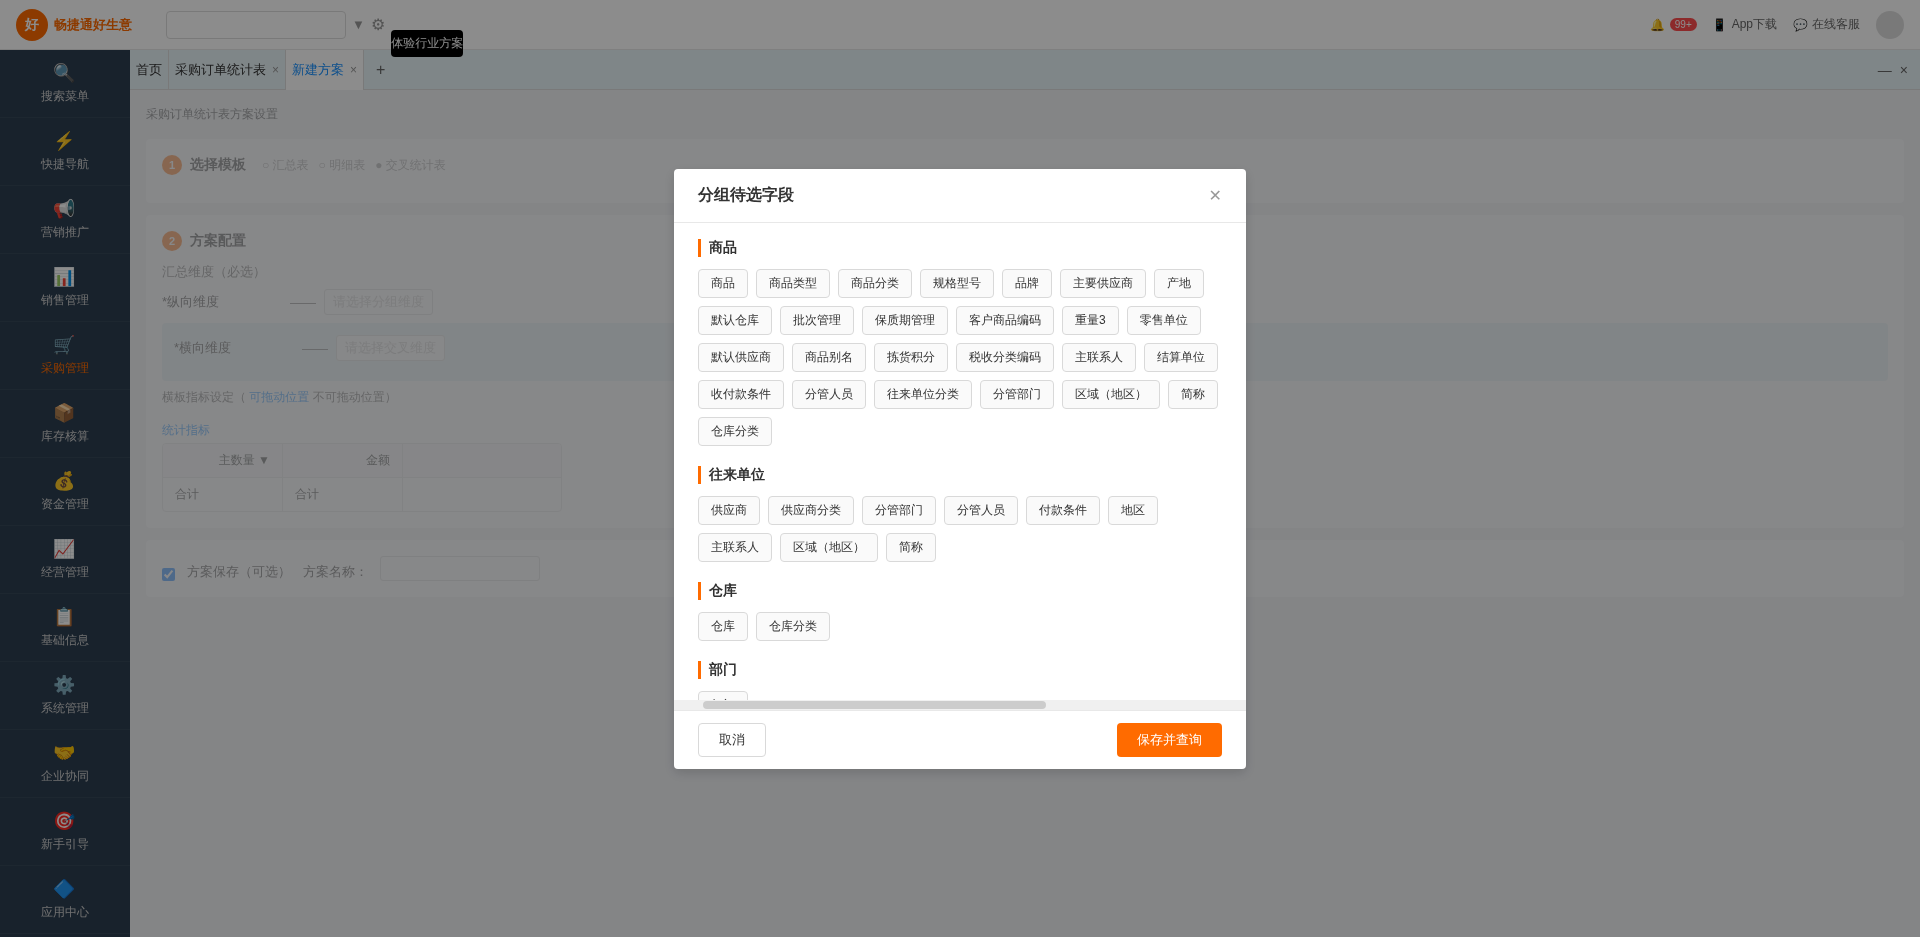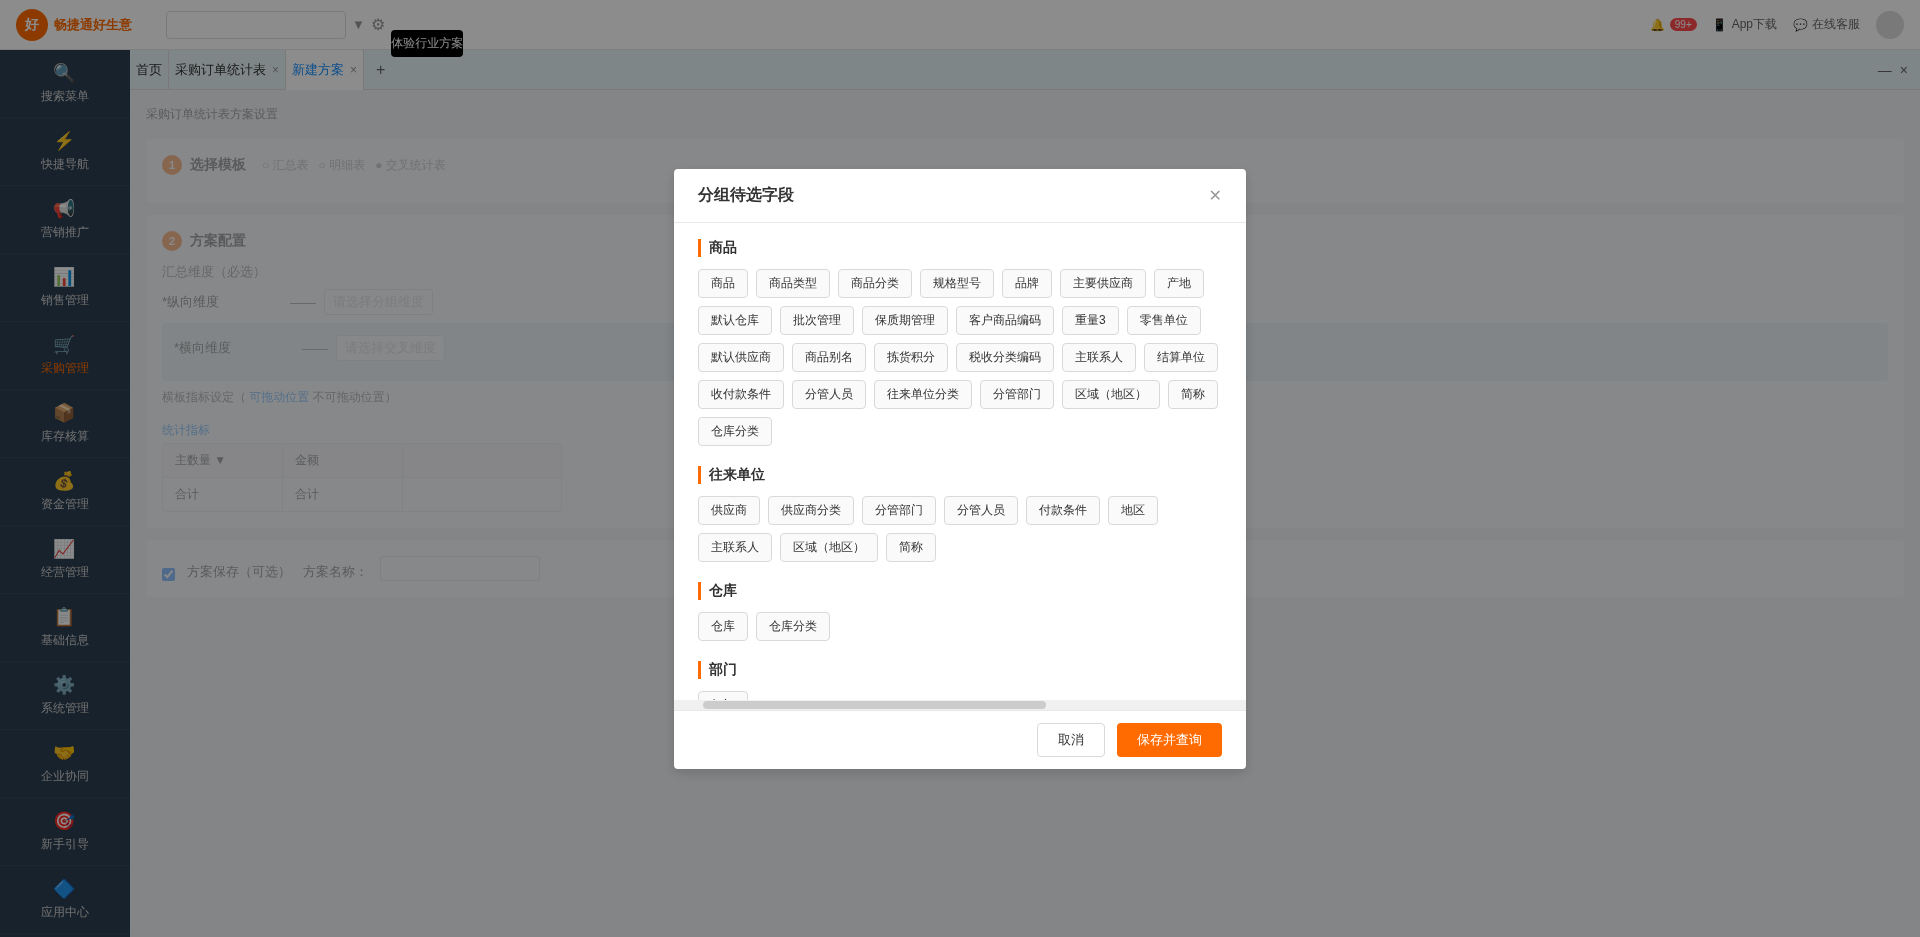--- a/index.html
+++ b/index.html
@@ -35,32 +35,32 @@
     .page-title { font-size: 12px; color: #333; margin-bottom: 16px; }
 
     
     .bg-content { opacity: 0.4; }
     .step-section { background: #fff; border-radius: 4px; padding: 16px; margin-bottom: 12px; }
     .step-badge { display: inline-flex; align-items: center; justify-content: center; width: 20px; height: 20px; background: #ff6b00; color: white; border-radius: 50%; font-size: 11px; margin-right: 8px; }
     .section-title { font-size: 14px; font-weight: bold; display: flex; align-items: center; margin-bottom: 12px; }
     .config-row { display: flex; align-items: center; margin-bottom: 8px; font-size: 13px; color: #666; }
     .config-label { width: 120px; color: #333; }
     .table-preview { border: 1px solid #e8e8e8; border-radius: 4px; overflow: hidden; margin-top: 8px; }
-    .table-header { background: #fafafa; display: flex; }
+    .table-header { background: #fafafa; display: flex; text-align: right; }
     .table-cell { padding: 8px 12px; border-right: 1px solid #e8e8e8; font-size: 12px; }
     .table-row-data { display: flex; border-top: 1px solid #e8e8e8; }
 
     
     .modal-overlay { position: fixed; top: 0; left: 0; right: 0; bottom: 0; background: rgba(0,0,0,0.45); z-index: 200; display: flex; align-items: center; justify-content: center; }
     .modal { background: #fff; border-radius: 4px; width: 572px; max-height: 600px; display: flex; flex-direction: column; box-shadow: 0 4px 12px rgba(0,0,0,0.15); }
     .modal-header { padding: 16px 24px; border-bottom: 1px solid #e8e8e8; display: flex; align-items: center; justify-content: space-between; flex-shrink: 0; }
     .modal-title { font-size: 16px; font-weight: bold; color: #333; }
     .modal-close { cursor: pointer; color: #999; font-size: 16px; }
     .modal-body { padding: 16px 24px; overflow-y: auto; flex: 1; }
-    .modal-footer { padding: 12px 24px; border-top: 1px solid #e8e8e8; display: flex; justify-content: flex-end; gap: 12px; flex-shrink: 0; }
+    .modal-footer { padding: 12px 24px; border-top: 1px solid #e8e8e8; display: flex; justify-content: space-between; gap: 12px; flex-shrink: 0; }
 
     
     .field-section { margin-bottom: 20px; }
     .field-section-title { font-size: 14px; font-weight: bold; color: #333; margin-bottom: 12px; padding-left: 8px; border-left: 3px solid #ff6b00; }
     .field-grid { display: flex; flex-wrap: wrap; gap: 8px; }
     .field-tag { padding: 5px 12px; border: 1px solid #d9d9d9; border-radius: 4px; font-size: 12px; cursor: pointer; color: #333; background: #fafafa; transition: all 0.2s; }
 
     
     .bottombar { height: 40px; background: #2c3e50; position: fixed; bottom: 0; left: 0; width: 130px; display: flex; align-items: center; justify-content: space-around; padding: 0 12px; }
     .bottombar-icon { color: #ccc; cursor: pointer; font-size: 16px; }

